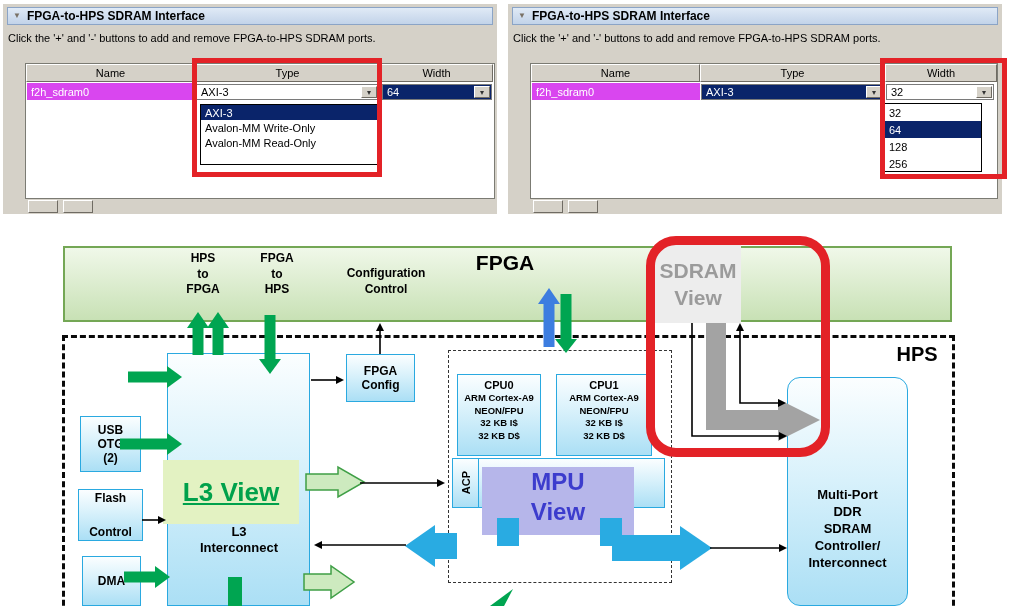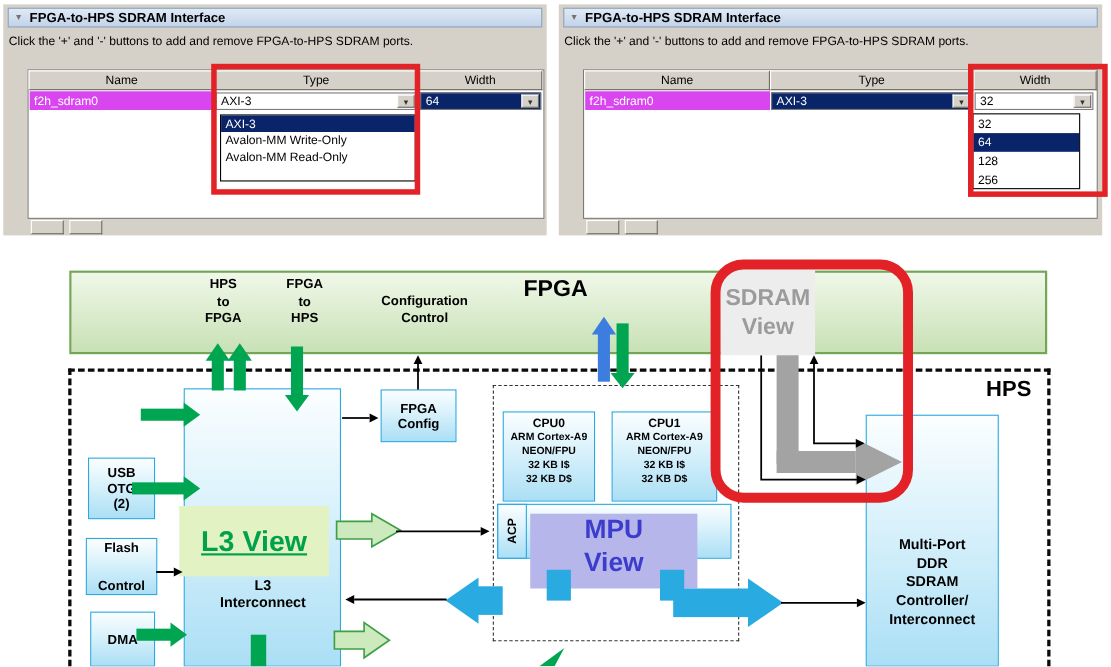--- a/index.html
+++ b/index.html
@@ -184,21 +184,21 @@
 
   <div class="abs bluebox" style="left:452px;top:458px;width:213px;height:50px;"></div>
   <div class="abs bluebox" style="left:452px;top:458px;width:27px;height:50px;">
     <span class="acptxt">ACP</span>
   </div>
   <div class="abs mpu" style="left:482px;top:428px;width:152px;height:68px;margin-top:39px;">
     <div>MPU</div>
     <div>View</div>
   </div>
 
-  <div class="abs bluebox" style="left:787px;top:377px;width:121px;height:229px;justify-content:flex-start;padding-top:108px;font-size:13px;line-height:17px;">
+  <div class="abs bluebox" style="left:787px;top:377px;width:121px;height:229px;justify-content:flex-start;padding-top:108px;font-size:13px;line-height:17px;border-radius:13px;">
     <span>Multi-Port</span>
     <span>DDR</span>
     <span>SDRAM</span>
     <span>Controller/</span>
     <span>Interconnect</span>
   </div>
 
   <div class="abs sdview" style="left:655px;top:245px;width:86px;height:78px;padding-top:12px;">
     <div>SDRAM</div>
     <div>View</div>

